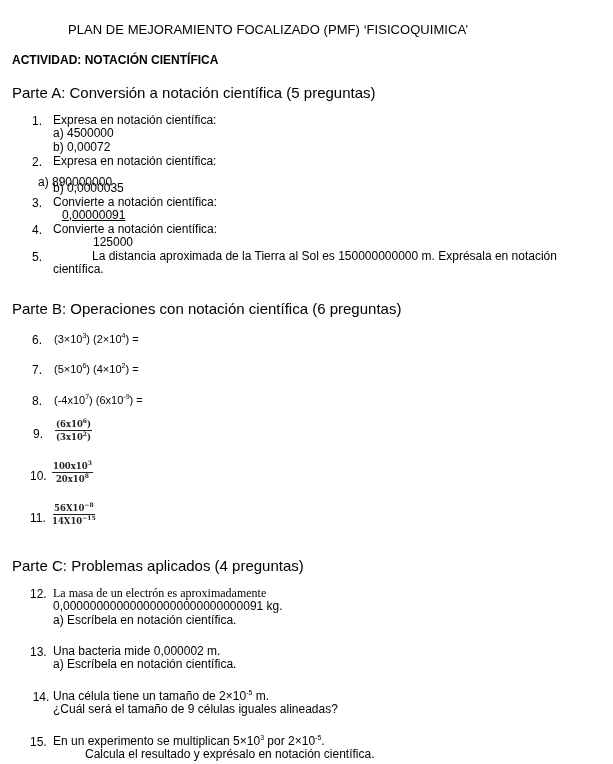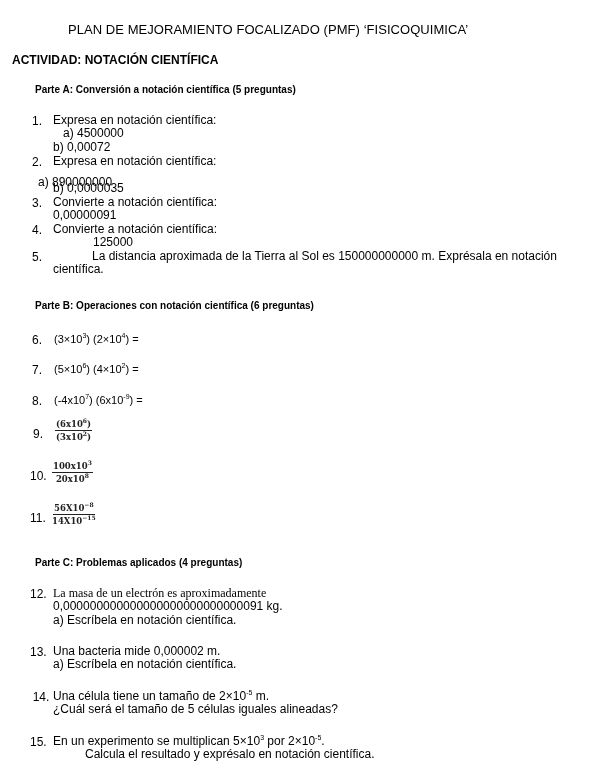--- a/index.html
+++ b/index.html
@@ -3,21 +3,21 @@
 <meta charset="utf-8">
 <style>
   html, body { margin: 0; padding: 0; background: #ffffff; }
   body {
     width: 613px; height: 764px; position: relative; overflow: hidden;
     font-family: "Liberation Sans", sans-serif; color: #000000;
   }
   .abs { position: absolute; white-space: nowrap; }
   .title { left: 68px; top: 22px; font-size: 13px; font-weight: normal; letter-spacing: 0.05px; }
   .activity { left: 12px; top: 53px; font-size: 12px; font-weight: bold; }
-  .part { left: 12px; font-size: 10px; font-weight: bold; margin-left: 23px; }
+  .part { left: 12px; font-size: 15px; font-weight: normal; }
   .num { position: absolute; font-size: 12px; text-align: right; width: 22px; }
   .line { font-size: 12px; line-height: 13.4px; }
   sup { font-size: 7px; vertical-align: 5px; line-height: 0; }
   .frac {
     position: absolute; display: inline-flex; flex-direction: column; align-items: center;
     font-family: "DejaVu Serif", serif; font-weight: bold; font-size: 8.5px; color: #222;
   }
   .frac .top { padding: 0 1px 1px 1px; border-bottom: 1px solid #222; line-height: 10px; }
   .frac .bot { padding-top: 1px; line-height: 10px; }
   .frac sup { font-size: 6px; vertical-align: 4px; }
@@ -28,35 +28,35 @@
 <div>
 
   <div class="abs title">PLAN DE MEJORAMIENTO FOCALIZADO (PMF) ‘FISICOQUIMICA’</div>
   <div class="abs activity">ACTIVIDAD: NOTACIÓN CIENTÍFICA</div>
 
   <div class="abs part" style="top:84px;">Parte A: Conversión a notación científica (5 preguntas)</div>
 
   <div>
     <span class="num" style="left:20px;top:114px;">1.</span>
     <div class="abs line" style="left:53px;top:114px;">Expresa en notación científica:</div>
-    <div class="abs line" style="left:53px;top:127px;margin-left:10px;">a) 4500000</div>
+    <div class="abs line" style="left:53px;top:127px;">a) 4500000</div>
     <div class="abs line" style="left:53px;top:141px;">b) 0,00072</div>
   </div>
 
   <div>
     <span class="num" style="left:20px;top:155px;">2.</span>
     <div class="abs line" style="left:53px;top:155px;">Expresa en notación científica:</div>
     <div class="abs line" style="left:38px;top:168px;margin-top:8px;">a) 890000000</div>
     <div class="abs line" style="left:53px;top:182px;">b) 0,0000035</div>
   </div>
 
   <div>
     <span class="num" style="left:20px;top:196px;">3.</span>
     <div class="abs line" style="left:53px;top:196px;">Convierte a notación científica:</div>
-    <div class="abs line" style="left:53px;top:209px;">0,00000091</div>
+    <div class="abs line" style="left:62px;top:209px;text-decoration:underline;">0,00000091</div>
   </div>
 
   <div>
     <span class="num" style="left:20px;top:223px;">4.</span>
     <div class="abs line" style="left:53px;top:223px;">Convierte a notación científica:</div>
     <div class="abs line" style="left:53px;top:236px;margin-left:40px;">125000</div>
   </div>
 
   <div>
     <span class="num" style="left:20px;top:250px;">5.</span>
@@ -122,21 +122,21 @@
 
   <div>
     <span class="num" style="left:30px;top:645px;text-align:left;">13.</span>
     <div class="abs line" style="left:53px;top:645px;">Una bacteria mide 0,000002 m.</div>
     <div class="abs line" style="left:53px;top:658px;">a) Escríbela en notación científica.</div>
   </div>
 
   <div>
     <span class="num" style="left:30px;top:690px;text-align:center;">14.</span>
     <div class="abs line" style="left:53px;top:690px;"><span>Una célula tiene un tamaño de 2×10</span><sup>-5</sup><span> m.</span></div>
-    <div class="abs line" style="left:53px;top:703px;">¿Cuál será el tamaño de 5 células iguales alineadas?</div>
+    <div class="abs line" style="left:53px;top:703px;">¿Cuál será el tamaño de 9 células iguales alineadas?</div>
   </div>
 
   <div>
     <span class="num" style="left:30px;top:735px;text-align:left;">15.</span>
     <div class="abs line" style="left:53px;top:735px;"><span>En un experimento se multiplican 5×10</span><sup>3</sup><span> por 2×10</span><sup>-5</sup><span>.</span></div>
     <div class="abs line" style="left:53px;top:748px;margin-left:32px;">Calcula el resultado y exprésalo en notación científica.</div>
   </div>
 
 </div>
 

